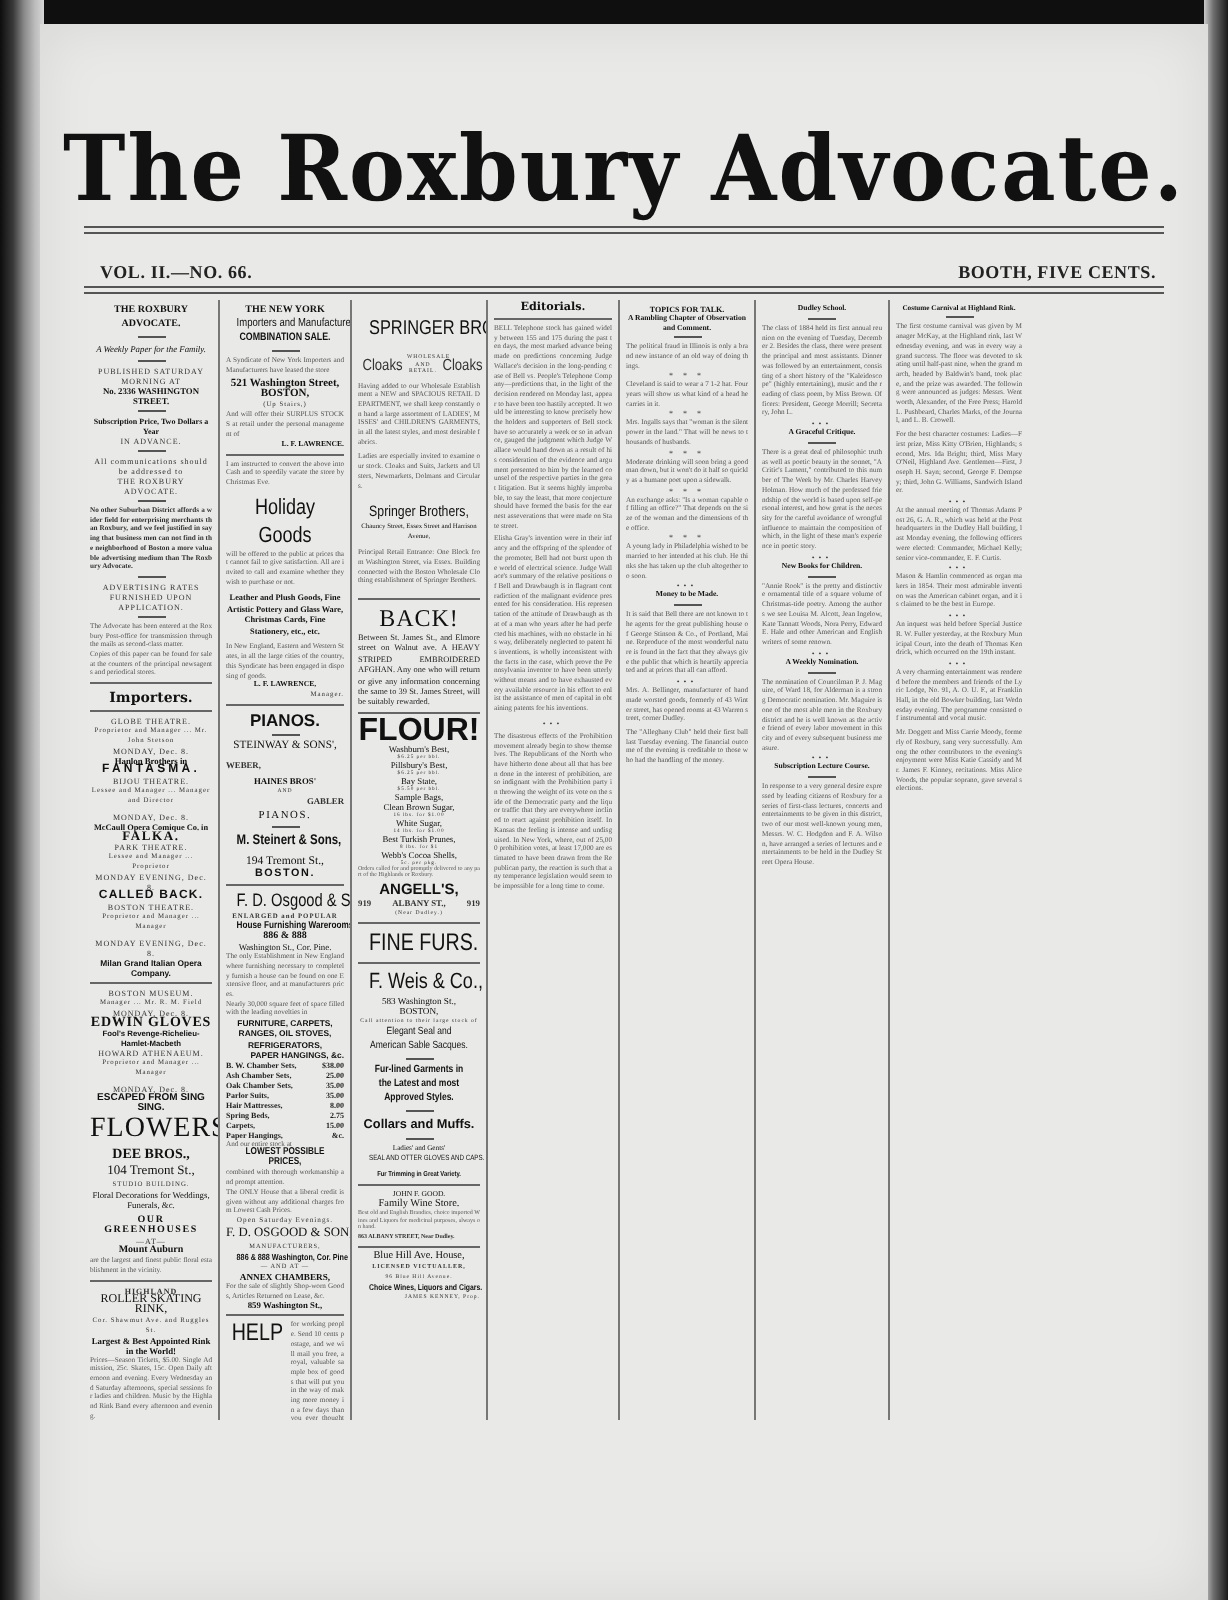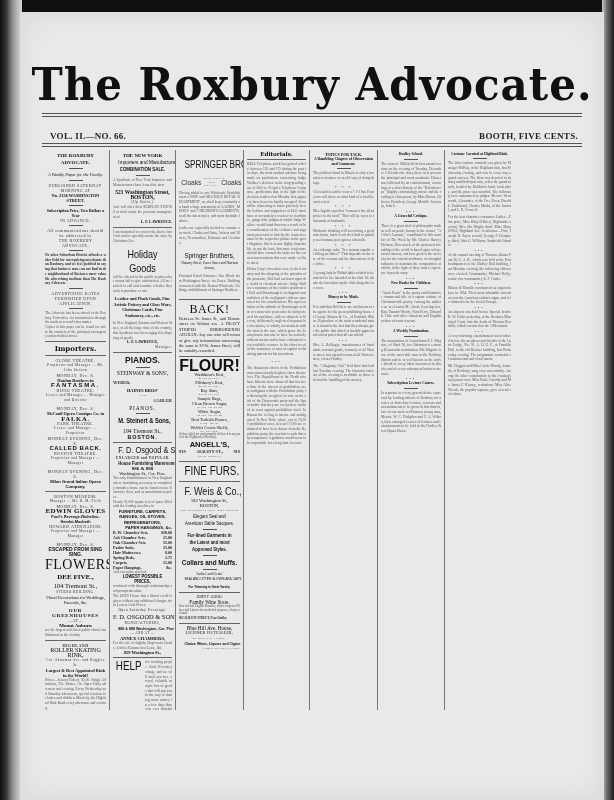--- a/index.html
+++ b/index.html
@@ -121,21 +121,21 @@
       <div class="smallcap" style="font-size:3.4px">Manager ... Mr. R. M. Field</div>
       <div class="smallcap">MONDAY, Dec. 8.</div>
       <div class="hd" style="font-size:7px;letter-spacing:0.4px">EDWIN GLOVES</div>
       <div class="hd sans" style="font-size:3.9px">Fool's Revenge-Richelieu-Hamlet-Macbeth</div>
       <div class="smallcap">HOWARD ATHENAEUM.</div>
       <div class="smallcap" style="font-size:3.4px">Proprietor and Manager ... Manager</div>
       <div class="gap"></div>
       <div class="smallcap">MONDAY, Dec. 8.</div>
       <div class="hd sans" style="font-size:5px">ESCAPED FROM SING SING.</div>
       <div class="hd hd-lg thin" style="font-size:14px;line-height:16px;letter-spacing:0.5px">FLOWERS!</div>
-      <div class="hd" style="font-size:7px;line-height:9px">DEE FIVE.,</div>
+      <div class="hd" style="font-size:7px;line-height:9px">DEE BROS.,</div>
       <div class="hd thin" style="font-size:6.5px;line-height:8px">104 Tremont St.,</div>
       <div class="smallcap" style="font-size:3.4px">STUDIO BUILDING.</div>
       <div class="hd thin" style="font-size:4.4px">Floral Decorations for Weddings, Funerals, &amp;c.</div>
       <div class="gap"></div>
       <div class="hd" style="font-size:5px;letter-spacing:0.8px">OUR GREENHOUSES</div>
       <div class="smallcap">—AT—</div>
       <div class="hd" style="font-size:5px">Mount Auburn</div>
       <div class="body-text">are the largest and finest public floral establishment in the vicinity.</div>
       <div class="hr"></div>
       <div class="smallcap" style="font-weight:bold">HIGHLAND</div>

